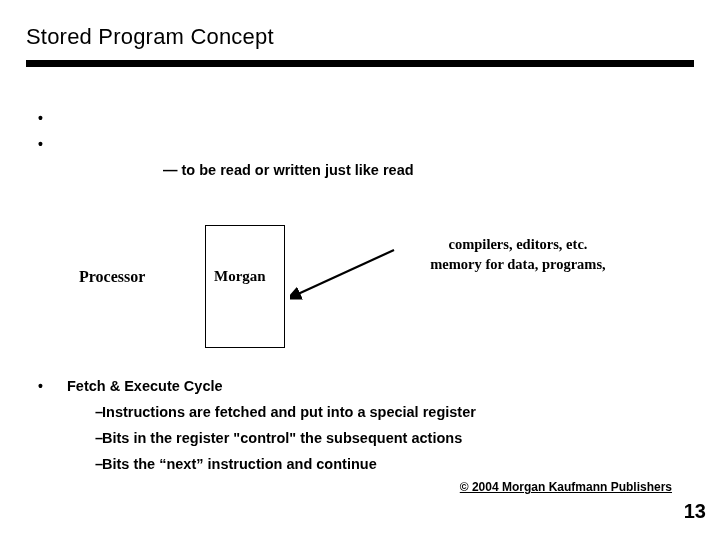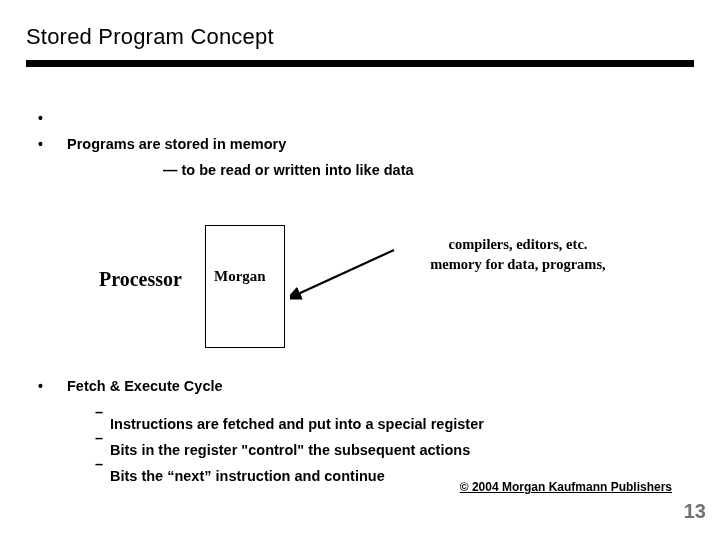--- a/index.html
+++ b/index.html
@@ -74,24 +74,24 @@
     top: 52px;
     font-size: 14.5px;
     font-weight: bold;
     line-height: 20px;
     white-space: nowrap;
   }
 
   
   .proc-label {
     position: absolute;
-    left: 99px;
+    left: 79px;
     top: 268px;
     font-family: "Liberation Serif", serif;
-    font-size: 20px;
+    font-size: 16px;
     font-weight: bold;
     white-space: nowrap;
   }
   .mem-box {
     position: absolute;
     left: 205px;
     top: 225px;
     width: 80px;
     height: 123px;
     border: 1.5px solid #000;
@@ -160,64 +160,62 @@
     font-weight: bold;
   }
   .sub-dash {
     position: absolute;
     left: 65px;
     top: 0;
     line-height: 20px;
   }
   .sub-text {
     position: absolute;
-    left: 80px;
-    top: 0;
-    line-height: 20px;
-    white-space: nowrap;
-    margin-top: 12px;
+    left: 72px;
+    top: 0;
+    line-height: 20px;
+    white-space: nowrap;
   }
 
   
   .footer-credit {
     position: absolute;
     right: 48px;
     top: 480px;
     font-size: 12px;
     font-weight: bold;
     color: #000;
     white-space: nowrap;
     text-decoration: underline;
   }
   .page-number {
     position: absolute;
     right: 14px;
     top: 500px;
     font-size: 20px;
     font-weight: bold;
-    color: #737373;
+    color: #000000;
   }
 </style>
 </head>
 <body>
 
 <div class="slide">
 
   <div class="title">Stored Program Concept</div>
   <div class="title-rule"></div>
 
   <div class="bullets-top">
     <div class="bullet-row">
       <span class="bullet-dot">•</span>
     </div>
     <div class="bullet-row">
       <span class="bullet-dot">•</span>
-      <span class="bullet-text">Programs are stored in memory</span>
-    </div>
-    <div class="subline">— to be read or written into like data</div>
+    </div>
+    <div class="subline">— to be read or written just like read</div>
   </div>
 
   <div class="proc-label">Processor</div>
   <div class="mem-box"></div>
   <div class="mem-label">Morgan</div>
 
   <svg class="arrow-svg" viewBox="0 0 110 52" xmlns="http://www.w3.org/2000/svg">
     <defs>
       <marker id="arrowhead" markerWidth="7" markerHeight="7" refX="1" refY="3.2" orient="auto">
         <polygon points="0,0 7,3.2 0,6.4" fill="#000"></polygon>

